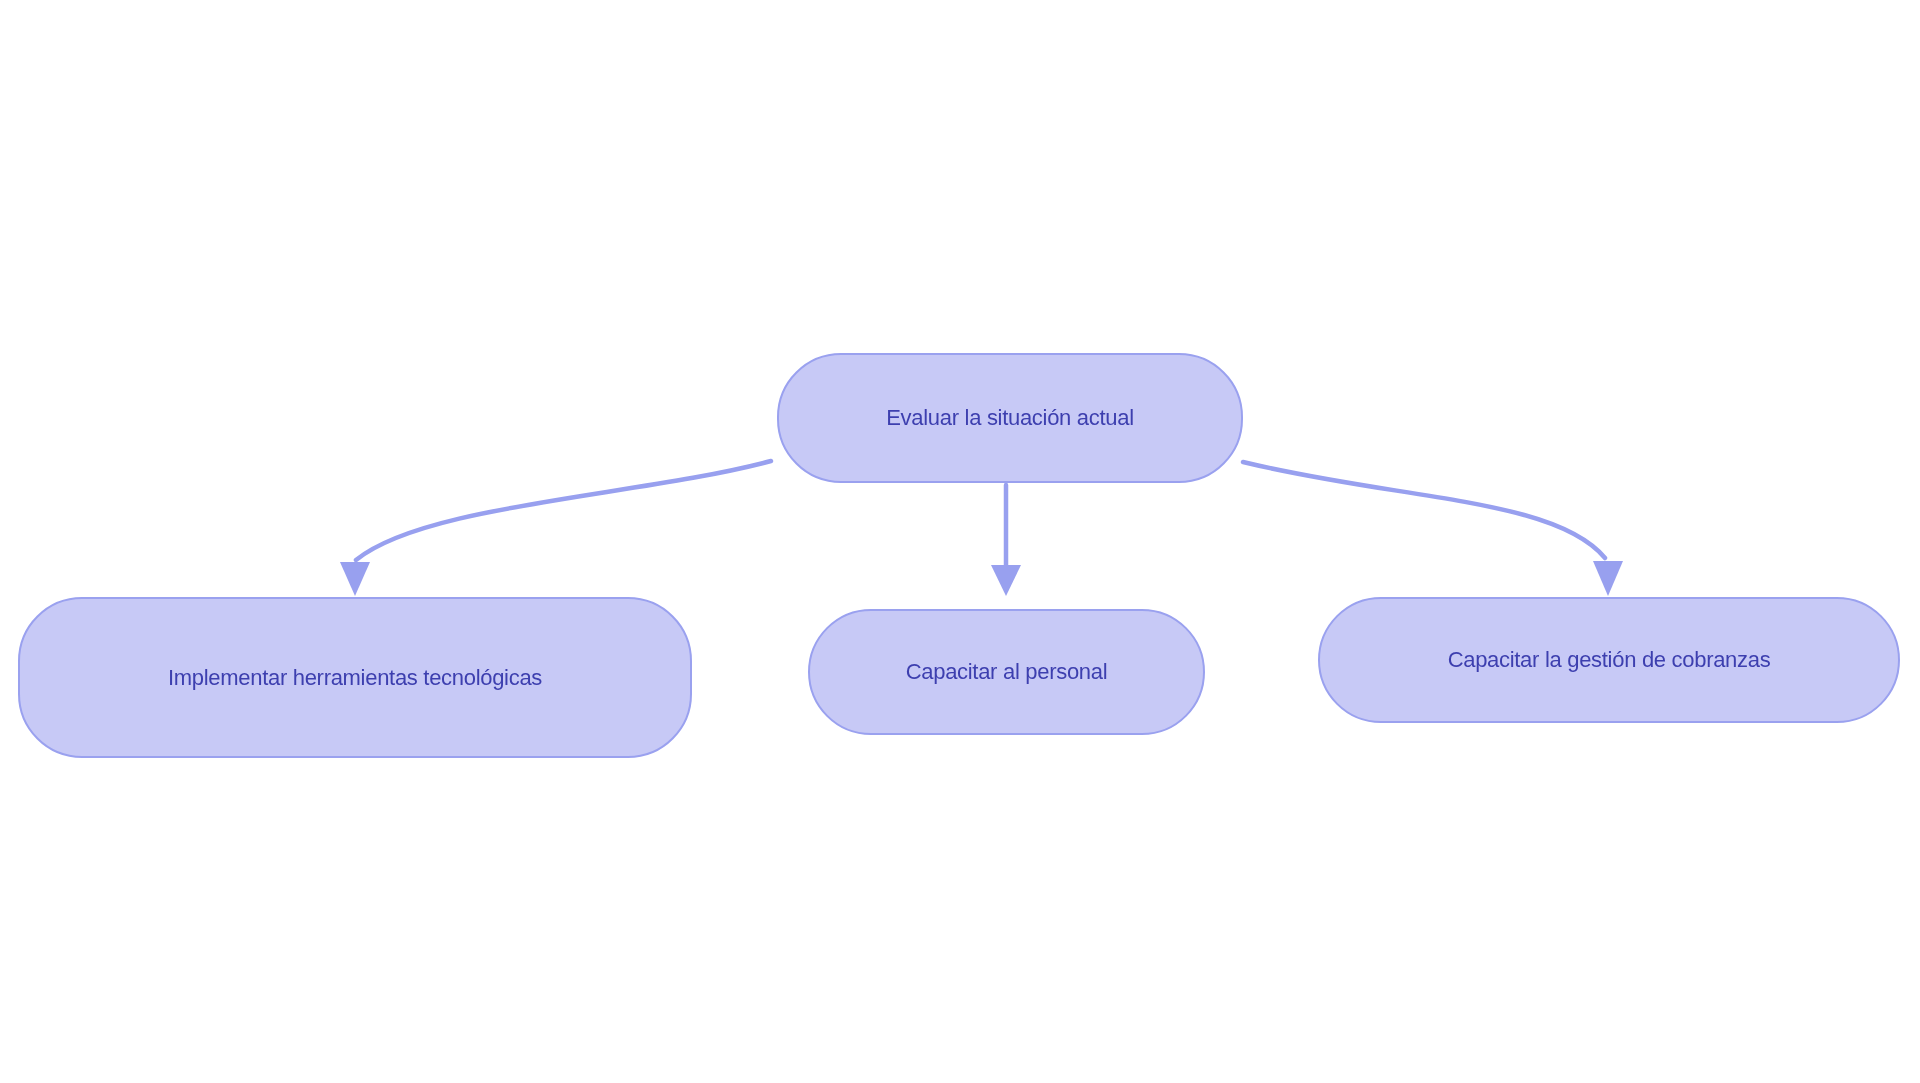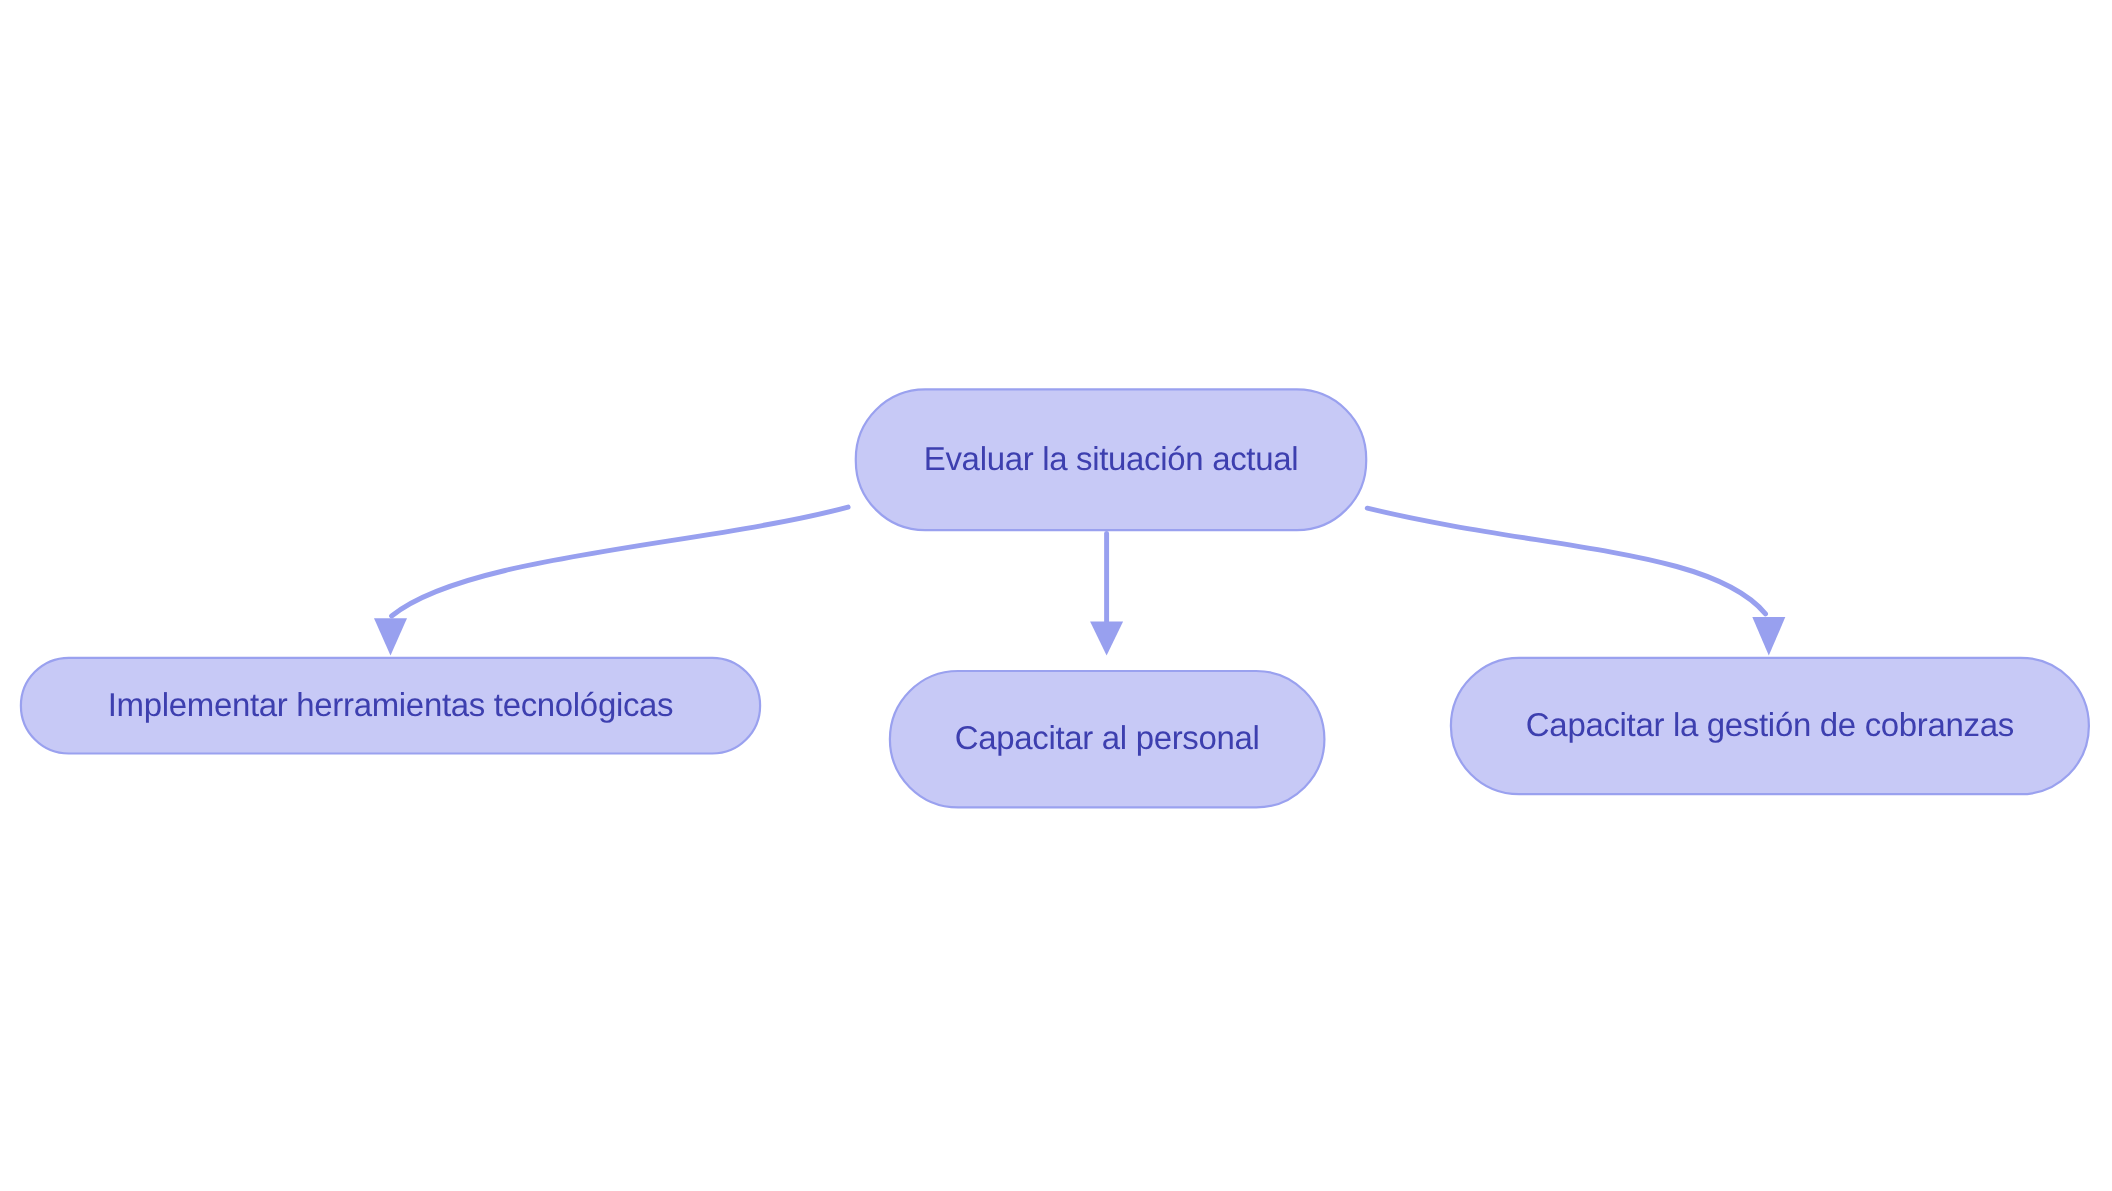--- a/index.html
+++ b/index.html
@@ -37,25 +37,25 @@
     position: absolute;
     box-sizing: border-box;
     background: var(--node-fill, #c7c9f6);
     border: 2px solid var(--node-border, #9aa1ef);
     border-radius: 64px;
     display: flex;
     align-items: center;
     justify-content: center;
     text-align: center;
     color: var(--text, #3d3faf);
-    font-size: 30px;
+    font-size: 22px;
     letter-spacing: -0.3px;
   }
   #node-root   { left: 777px;  top: 353px; width: 466px; height: 130px; }
-  #node-left   { left: 18px;   top: 597px; width: 674px; height: 89px; }
+  #node-left   { left: 18px;   top: 597px; width: 674px; height: 161px; }
   #node-middle { left: 808px;  top: 597px; width: 397px; height: 126px; margin-top: 12px; }
   #node-right  { left: 1318px; top: 597px; width: 582px; height: 126px; }
 </style>
 </head>
 <body>
 
 <div id="canvas">
 
   <svg id="edges" viewBox="0 0 1920 1083" xmlns="http://www.w3.org/2000/svg">
 

